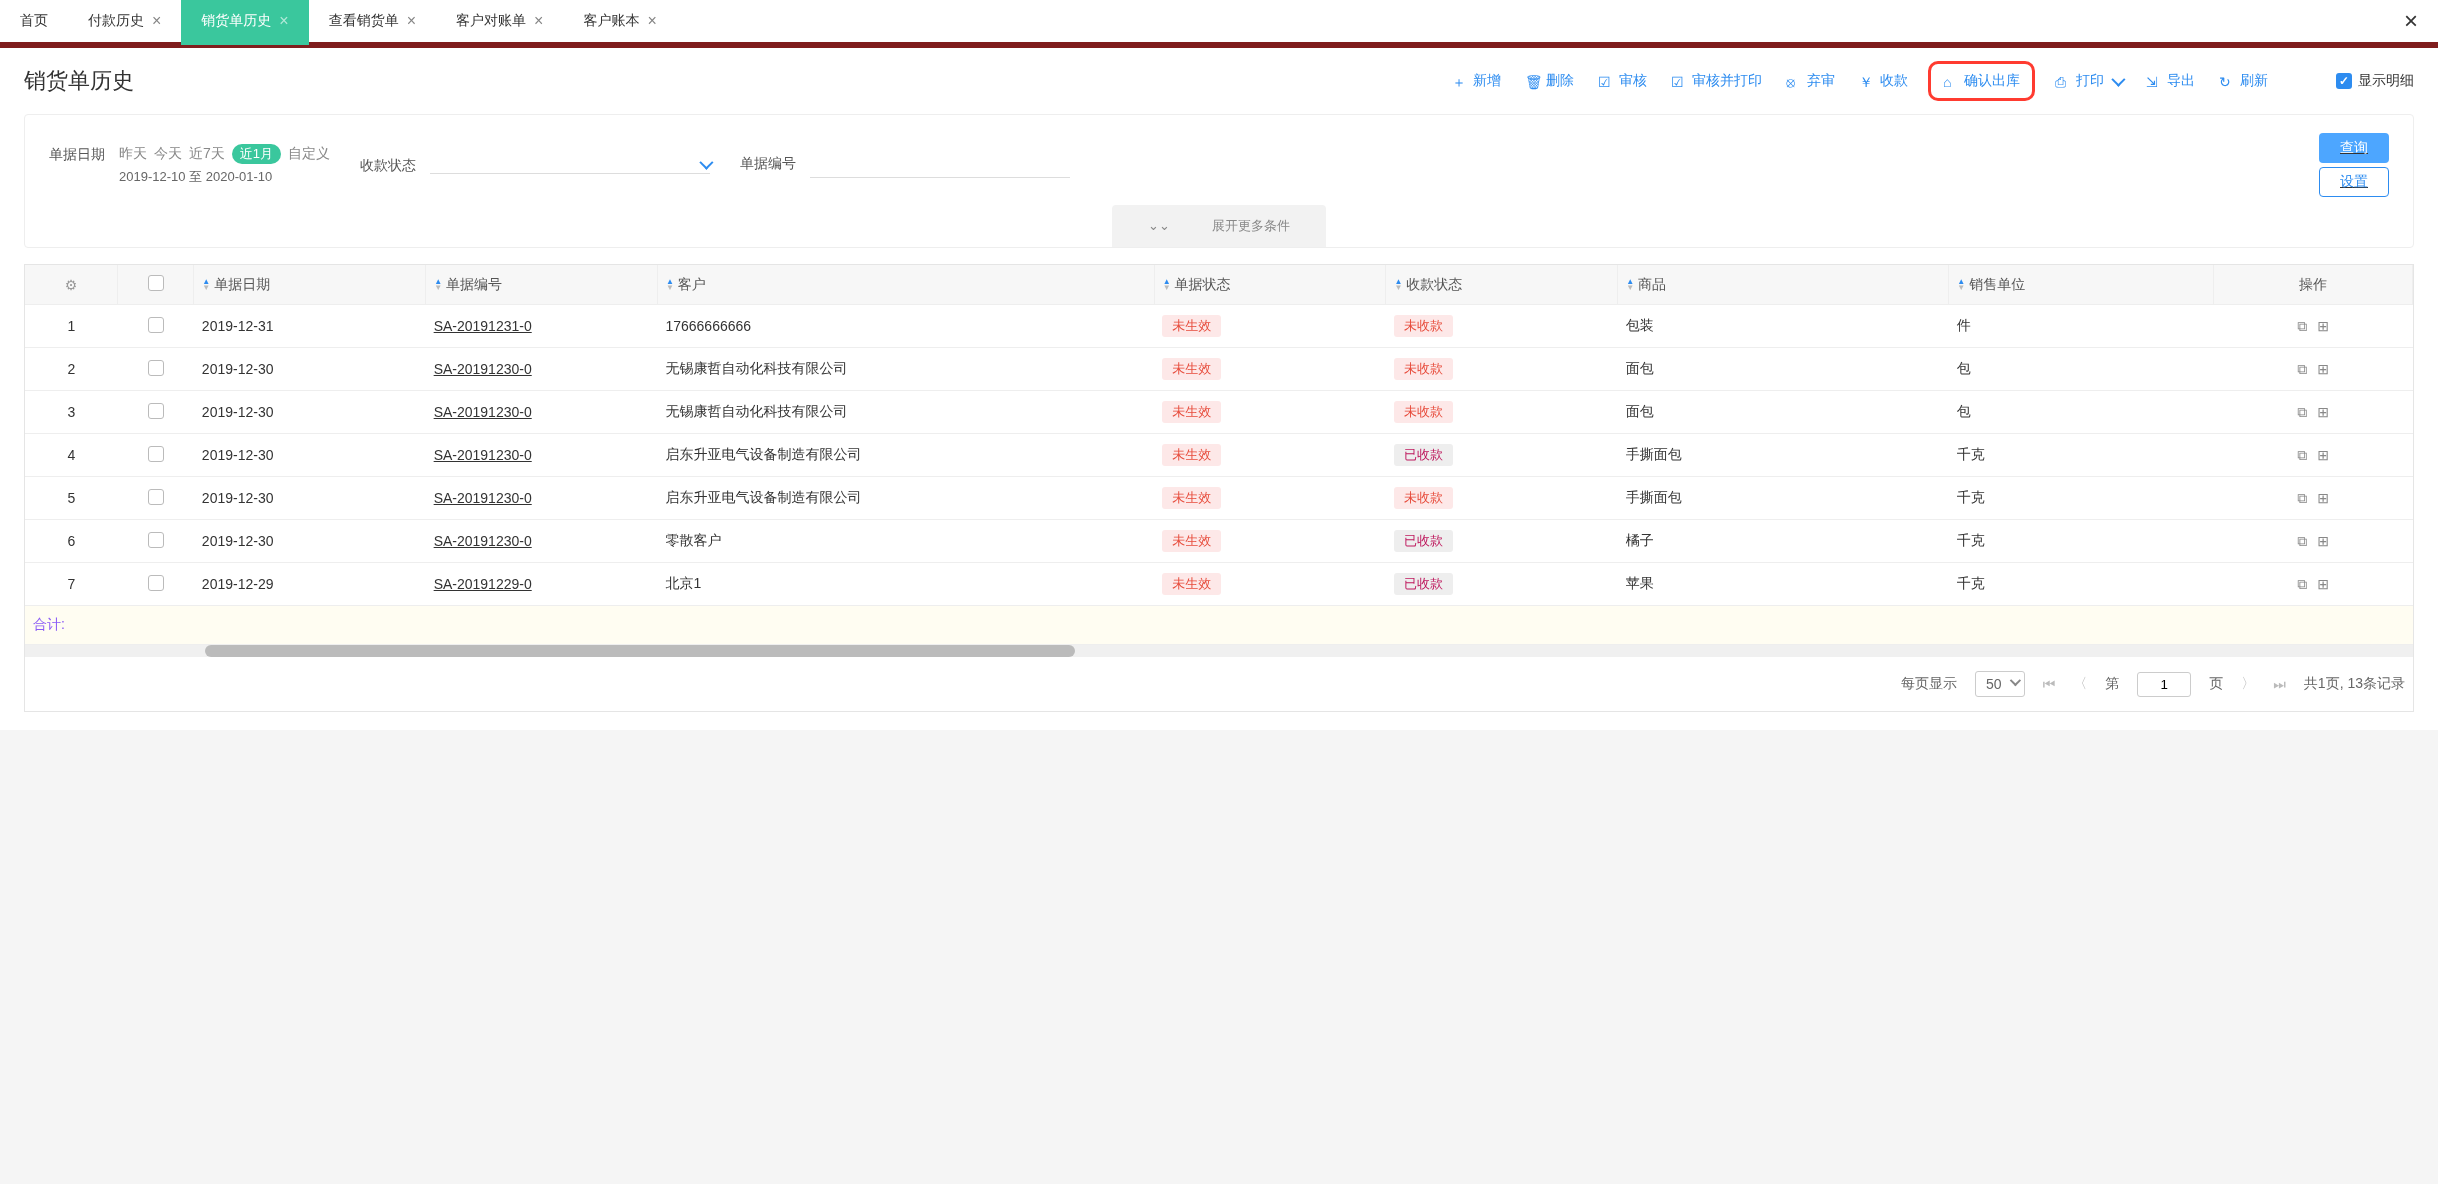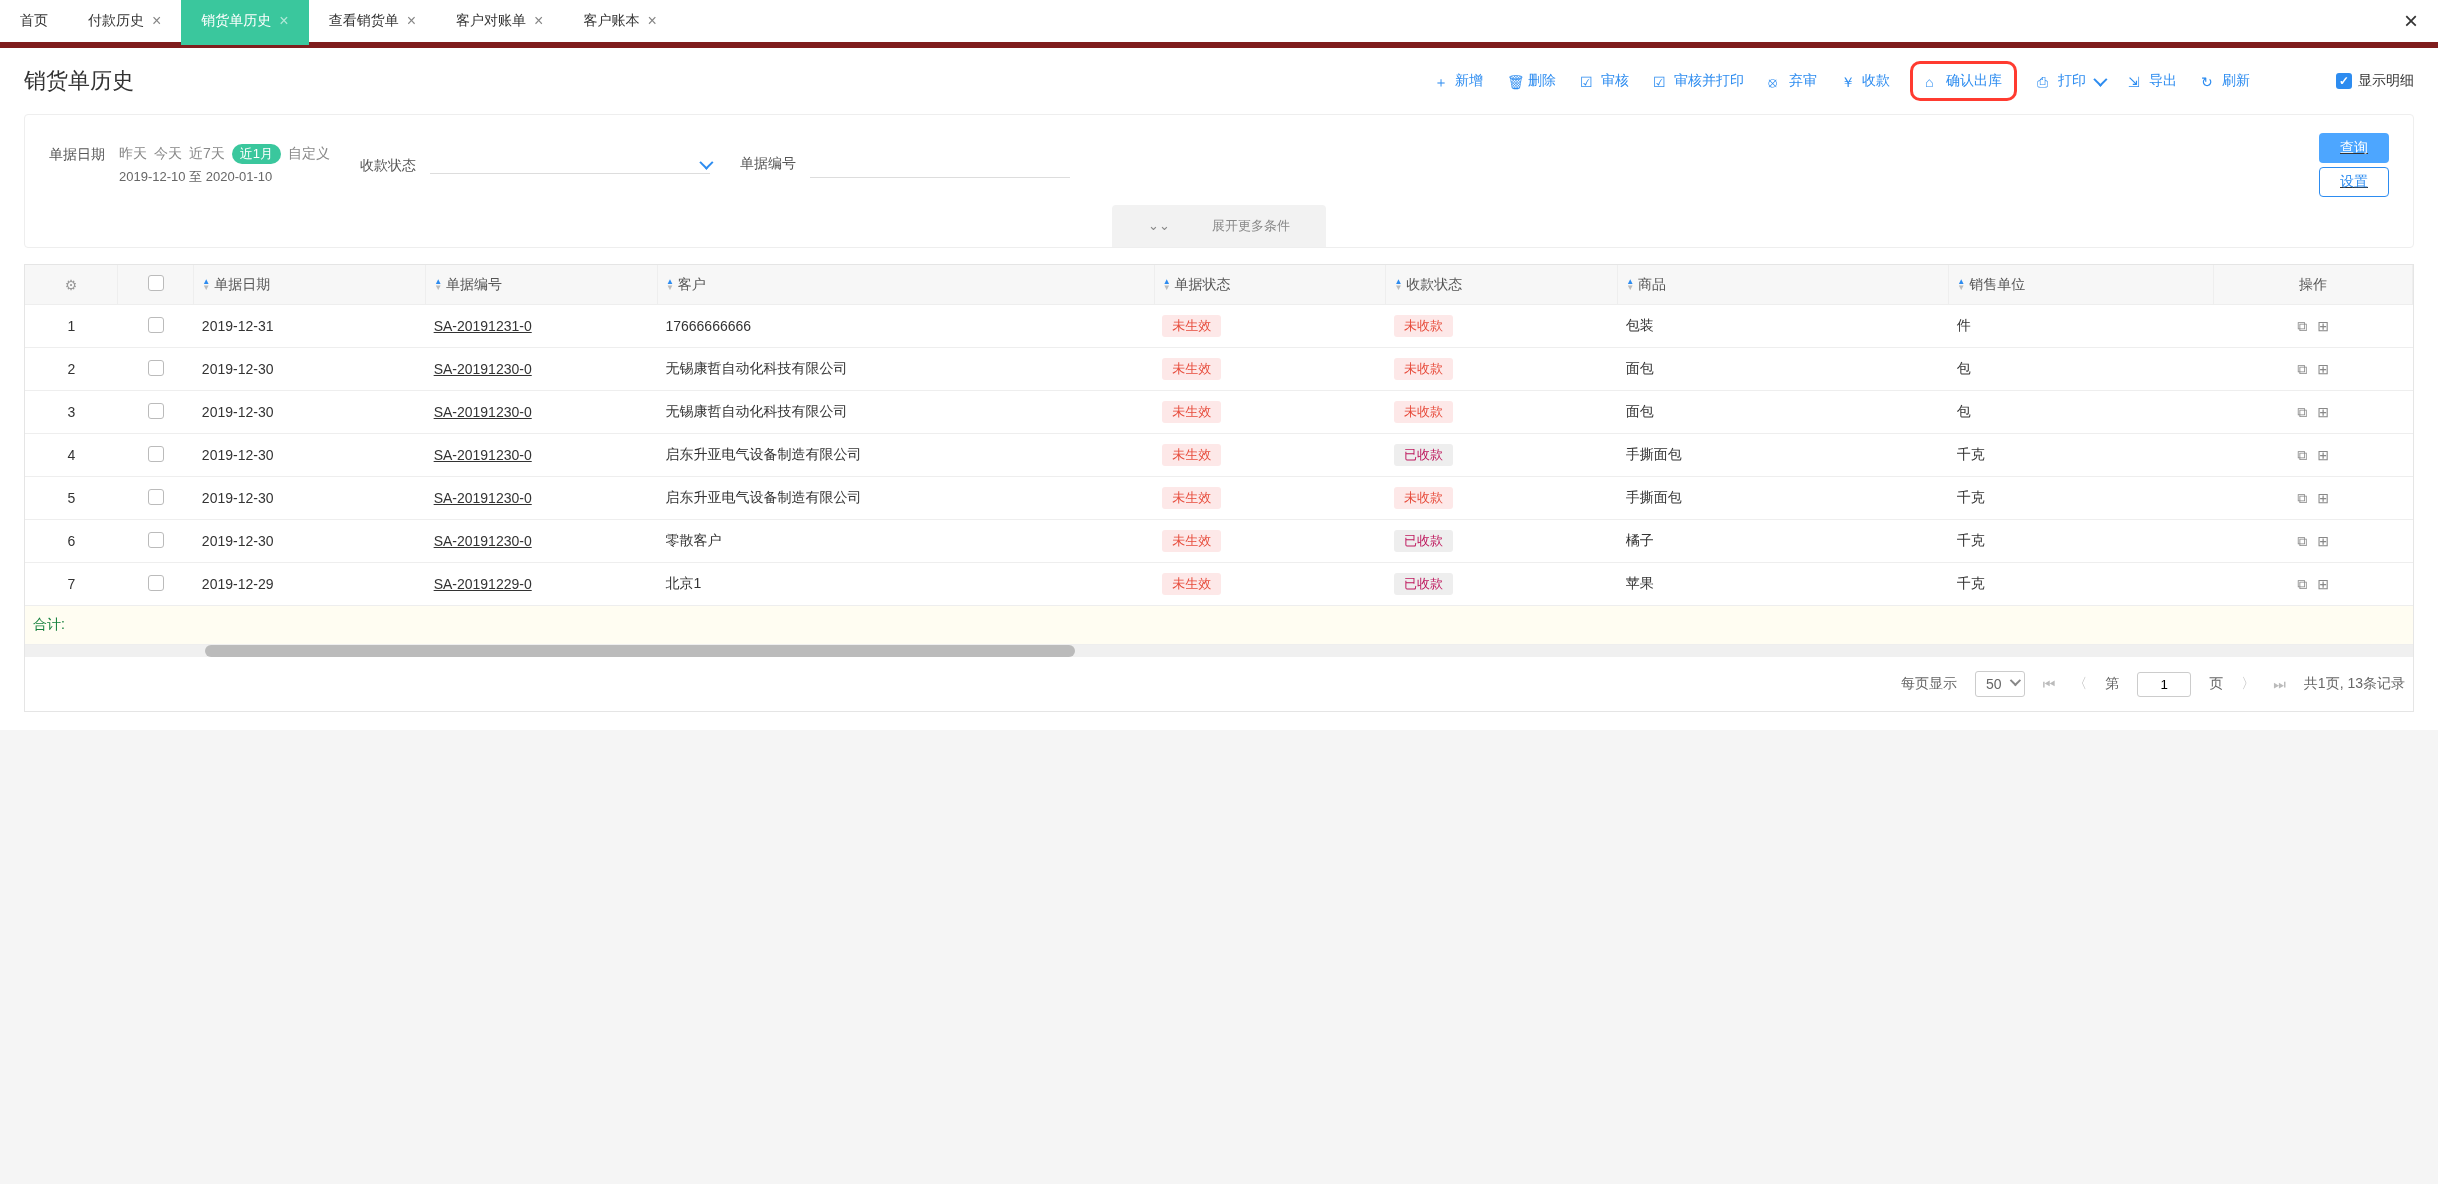--- a/index.html
+++ b/index.html
@@ -11,21 +11,21 @@
 .tab-close { font-size: 16px; opacity: 0.6; }
 .tabs-close-all { position: absolute; right: 10px; font-size: 24px; cursor: pointer; padding: 0 10px; }
 
 .page { background: #fff; margin: 0; padding: 18px 24px; }
 .page-head { display: flex; align-items: center; gap: 10px; }
 .page-title { font-size: 22px; font-weight: 500; flex: 0 0 auto; margin-right: auto; }
 .toolbar { display: flex; align-items: center; gap: 24px; }
 .tool-btn { display: inline-flex; align-items: center; gap: 6px; color: #2d8cf0; cursor: pointer; font-size: 14px; }
 .tool-btn.highlighted { border: 3px solid #ff3b30; border-radius: 10px; padding: 8px 12px; margin: -8px -4px; }
 .chevron-down { display: inline-block; width: 10px; height: 10px; border-right: 2px solid #2d8cf0; border-bottom: 2px solid #2d8cf0; transform: rotate(45deg) translateY(-2px); margin-left: 2px; }
-.show-detail { display: inline-flex; align-items: center; gap: 6px; margin-left: 18px; cursor: pointer; padding-left: 44px; }
+.show-detail { display: inline-flex; align-items: center; gap: 6px; cursor: pointer; padding-left: 44px; }
 .chk { width: 16px; height: 16px; border-radius: 3px; background: #2d8cf0; display: inline-flex; align-items: center; justify-content: center; }
 .chk::after { content: "✓"; color: #fff; font-size: 12px; font-weight: bold; }
 
 .filter-area { margin-top: 18px; border: 1px solid #eee; border-radius: 4px; padding: 18px 24px 0; }
 .filter-row { display: flex; align-items: center; gap: 30px; }
 .filter-group { display: flex; align-items: flex-start; gap: 14px; }
 .filter-label { color: #555; padding-top: 2px; }
 .date-quick { display: flex; gap: 7px; align-items: center; color: #888; }
 .date-quick span { cursor: pointer; }
 .date-quick .pill { background: #3ac79d; color: #fff; padding: 1px 8px; border-radius: 10px; font-size: 13px; }
@@ -59,21 +59,21 @@
 .sort-ico::before { content: "▲"; color: #2d8cf0; }
 .sort-ico::after { content: "▼"; color: #bbb; }
 .gear-ico::before { content: "⚙"; color: #999; font-size: 14px; }
 .cbox { width: 16px; height: 16px; border: 1px solid #bbb; border-radius: 3px; display: inline-block; background: #fff; }
 .docno-link { text-decoration: underline; color: #333; cursor: pointer; }
 .badge { display: inline-block; padding: 2px 10px; border-radius: 3px; font-size: 13px; }
 .badge-red { background: #fde8e8; color: #e74c3c; }
 .badge-grey { background: #eee; color: #be185d; }
 .ops-icons { display: inline-flex; gap: 10px; color: #888; }
 .ops-icons span { cursor: pointer; }
-.total-row td { background: #fffdf2; color: #15803d; }
+.total-row td { background: #fffdf2; color: #8b5cf6; }
 
 .hscroll { height: 12px; background: #f0f0f0; position: relative; }
 .hscroll .thumb { position: absolute; left: 180px; width: 870px; height: 12px; background: #bbb; border-radius: 6px; }
 
 .pager { display: flex; align-items: center; justify-content: flex-end; gap: 18px; padding: 14px 8px; color: #666; }
 .pager .sel-small { border: 1px solid #ccc; padding: 4px 22px 4px 10px; border-radius: 3px; position: relative; display: inline-block; cursor: pointer; text-align: right; }
 .pager .sel-small .chevron-down { position: absolute; right: 6px; top: 6px; border-color: #888; width: 8px; height: 8px; }
 .pager .pnum { border: 1px solid #ccc; width: 54px; padding: 4px; text-align: center; border-radius: 3px; }
 .pager .nav-ico { color: #bbb; cursor: pointer; font-size: 14px; }
 

